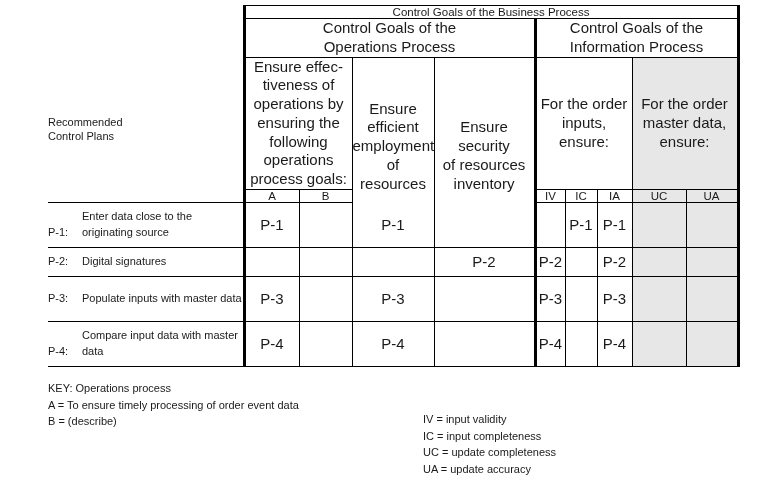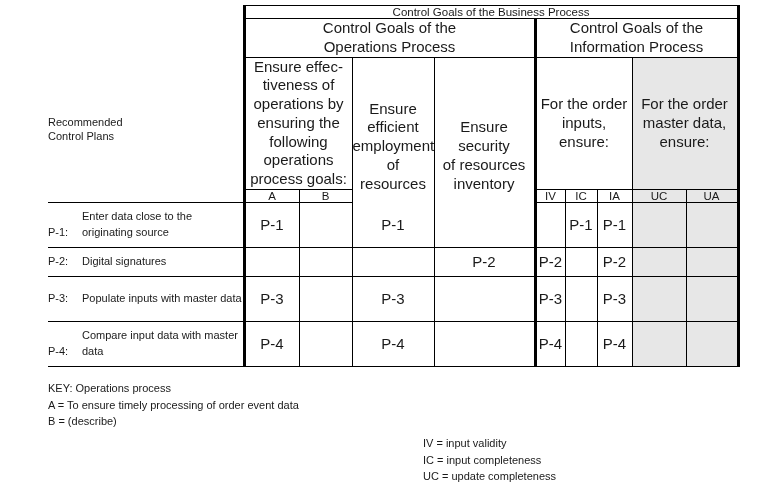--- a/index.html
+++ b/index.html
@@ -132,21 +132,20 @@
     position: absolute;
     left: 0;
     top: 0;
     width: 380px;
   }
   .legend-col-right {
     position: absolute;
     left: 375px;
     top: 31px;
     width: 320px;
-    margin-top: 24px;
   }
   .legend-line { white-space: pre; }
 </style>
 </head>
 <body>
 
 <div id="matrix-root">
 
   <table class="control-matrix">
     <colgroup>
@@ -275,16 +274,17 @@
   <div class="legend">
     <div class="legend-col-left">
       <div class="legend-line">KEY: Operations process</div>
       <div class="legend-line">A = To ensure timely processing of order event data</div>
       <div class="legend-line">B = (describe)</div>
     </div>
     <div class="legend-col-right">
       <div class="legend-line">IV = input validity</div>
       <div class="legend-line">IC = input completeness</div>
       <div class="legend-line">UC = update completeness</div>
+      <div class="legend-line">UA = update accuracy</div>
     </div>
   </div>
 
 </div>
 
 </body></html>

